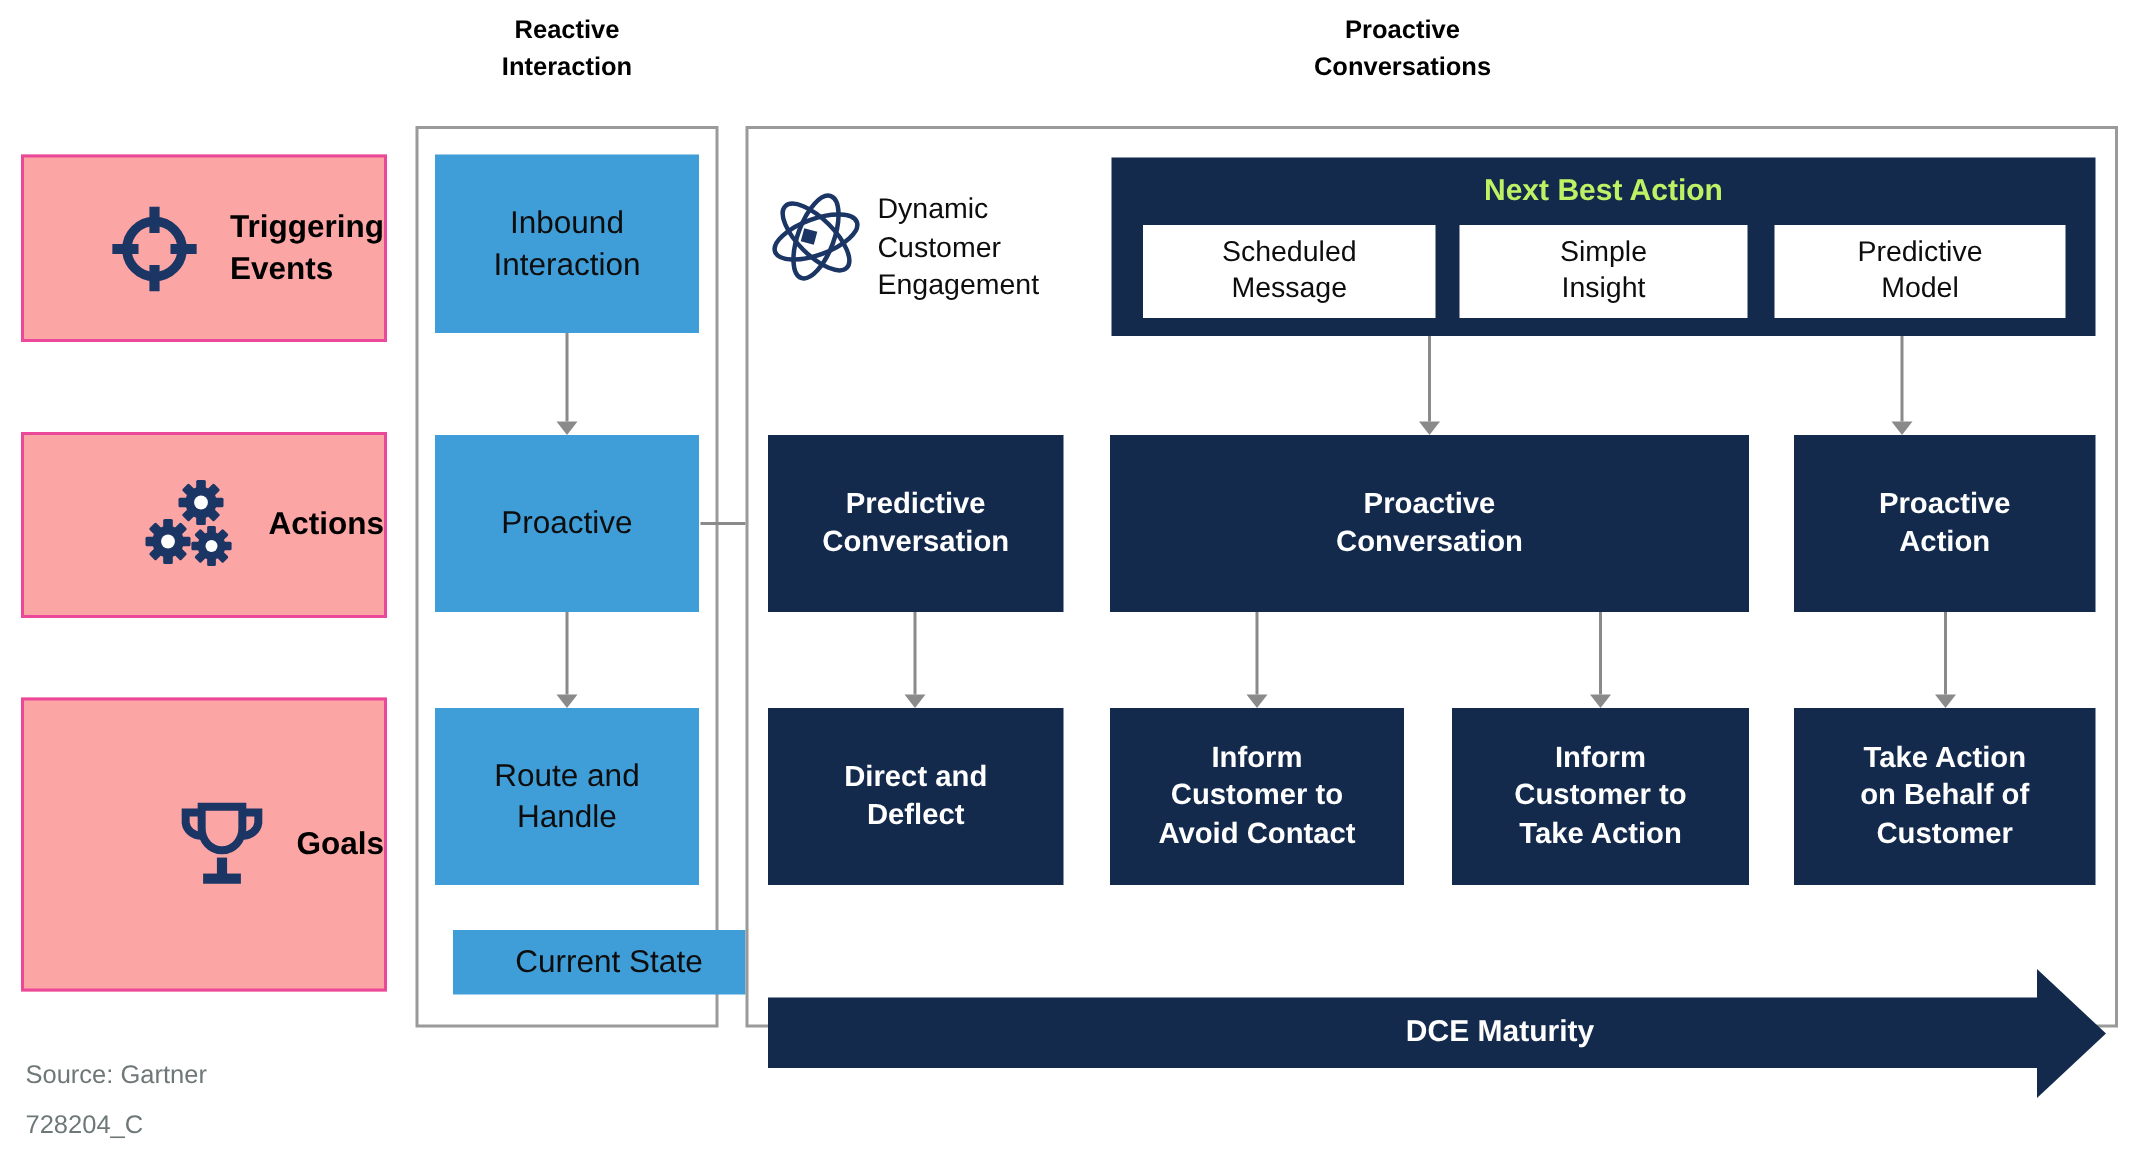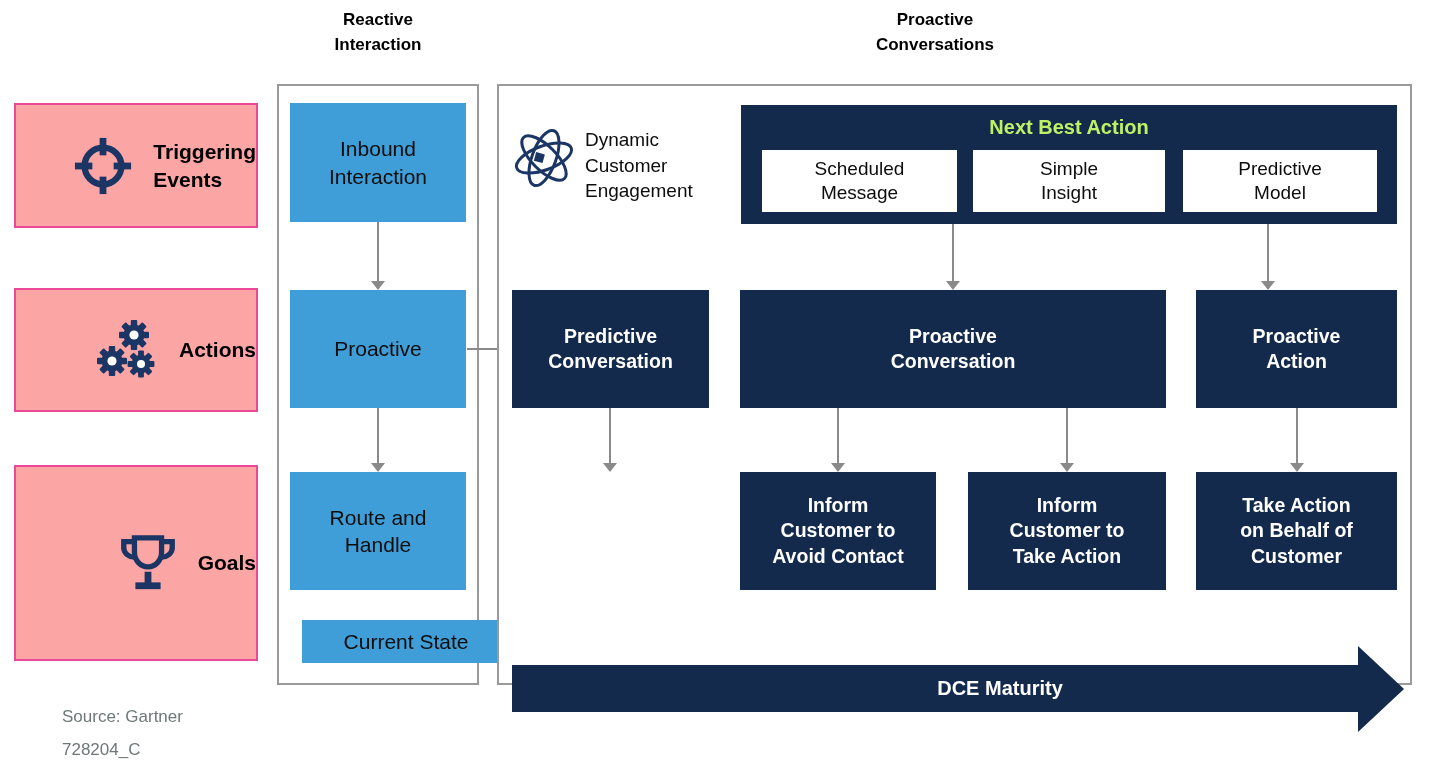--- a/index.html
+++ b/index.html
@@ -66,21 +66,21 @@
   }
   .maturity-body::after{
     content:'';position:absolute;left:846px;top:50%;transform:translateY(-50%);
     border-top:43px solid transparent;border-bottom:43px solid transparent;
     border-left:46px solid #132a4d;
   }
   .maturity-label{
     position:absolute;inset:0;display:flex;align-items:center;justify-content:center;
     padding-left:130px;color:#fff;font-weight:bold;font-size:20px;
   }
-  .footer-text{position:absolute;left:17px;font-size:17px;color:#6e7878;margin-left:45px;}
+  .footer-text{position:absolute;left:17px;font-size:17px;color:#6e7878;}
 </style>
 </head>
 <body>
 
 <div id="canvas">
 
   <div class="col-header pre" style="left:277px;width:202px;">Reactive
 Interaction</div>
   <div class="col-header pre" style="left:785px;width:300px;">Proactive
 Conversations</div>
@@ -222,20 +222,22 @@
   <div class="navy-box pre" style="left:740px;top:290px;width:426px;height:118px;">Proactive
 Conversation</div>
   <div class="navy-box pre" style="left:1196px;top:290px;width:201px;height:118px;">Proactive
 Action</div>
 
   <div class="varrow" style="left:609px;top:408px;height:55px;"></div>
   <div class="varrow" style="left:837px;top:408px;height:55px;"></div>
   <div class="varrow" style="left:1066px;top:408px;height:55px;"></div>
   <div class="varrow" style="left:1296px;top:408px;height:55px;"></div>
 
+  <div class="navy-box pre" style="left:512px;top:472px;width:197px;height:118px;">Direct and
+Deflect</div>
   <div class="navy-box pre" style="left:740px;top:472px;width:196px;height:118px;">Inform
 Customer to
 Avoid Contact</div>
   <div class="navy-box pre" style="left:968px;top:472px;width:198px;height:118px;">Inform
 Customer to
 Take Action</div>
   <div class="navy-box pre" style="left:1196px;top:472px;width:201px;height:118px;">Take Action
 on Behalf of
 Customer</div>
 

